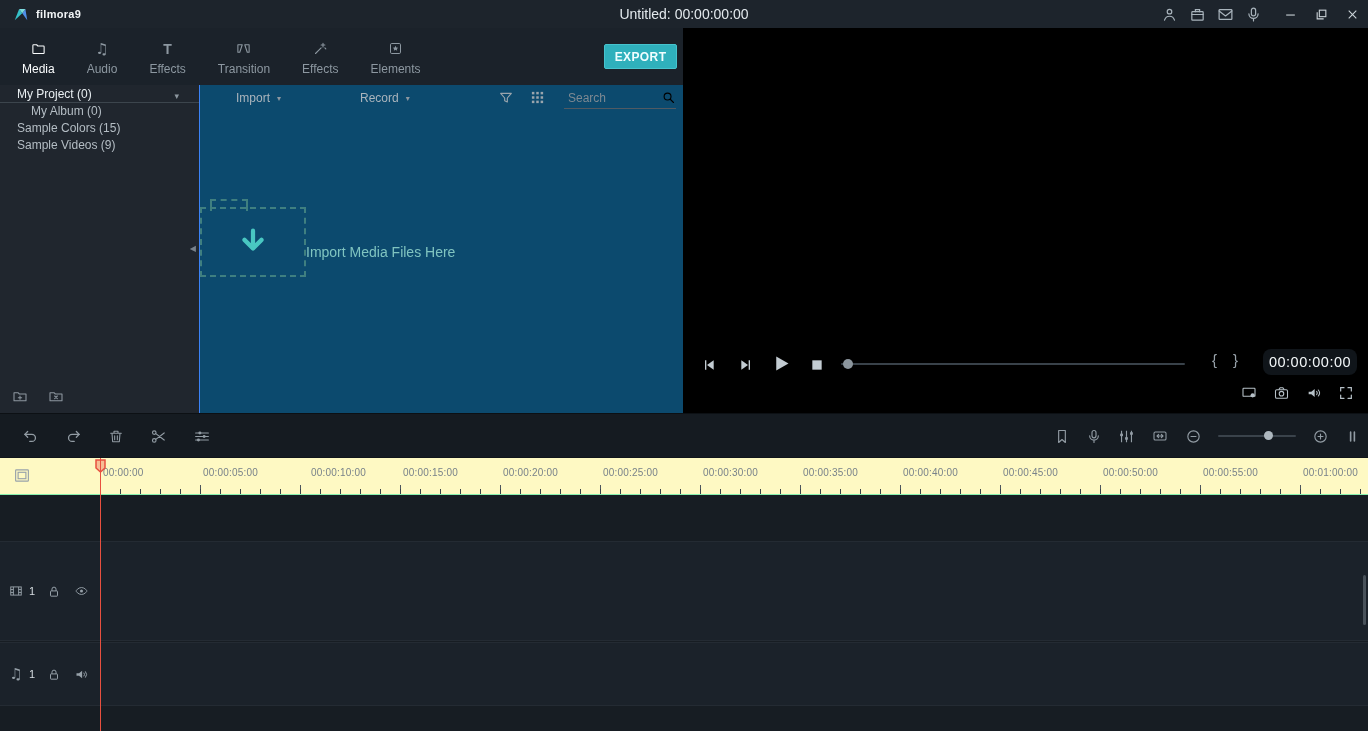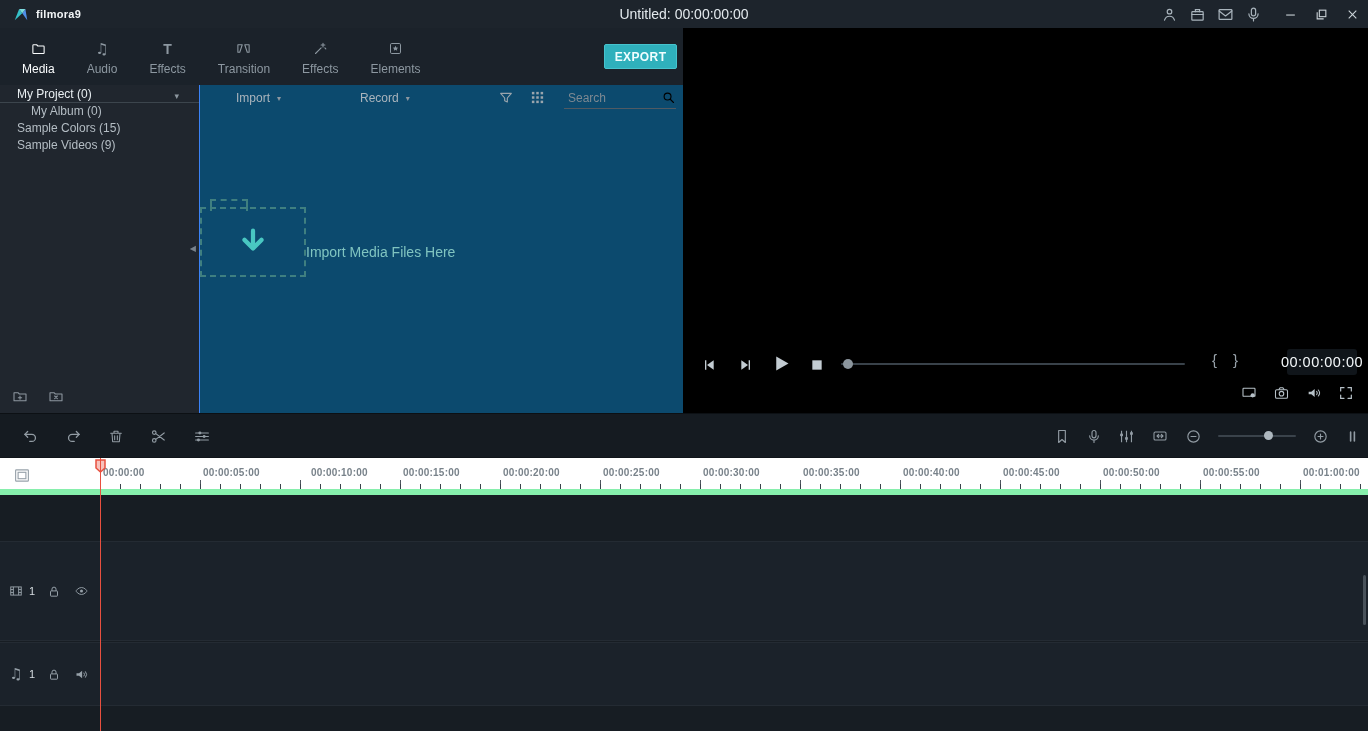--- a/index.html
+++ b/index.html
@@ -56,31 +56,31 @@
   .transport { position:absolute; left:0; top:321px; height:32px; width:100%; }
   .t-btn { position:absolute; color:#c3ccd2; }
   #btn-prev { left:18px; top:8px; }
   #btn-step { left:55px; top:8px; }
   #btn-play { left:88px; top:4px; }
   #btn-stop { left:127px; top:9px; }
   .seek { position:absolute; left:158px; width:344px; top:14px; height:2px; background:#39424a; border-radius:1px; }
   .seek-knob { position:absolute; left:2px; top:-4px; width:10px; height:10px; border-radius:50%; background:#8b959d; }
   .brace { position:absolute; top:2px; color:#98a2aa; font-size:15px; }
   #brace-l { left:529px; } #brace-r { left:550px; }
-  .timecode { position:absolute; right:11px; top:0; width:70px; height:26px; background:#10151a; border-radius:3px; color:#f3f7f9; font-size:14.5px; letter-spacing:.5px; display:flex; align-items:center; justify-content:center; }
+  .timecode { position:absolute; right:11px; top:0; width:94px; height:26px; background:#10151a; border-radius:8px; color:#f3f7f9; font-size:14.5px; letter-spacing:.5px; display:flex; align-items:center; justify-content:center; }
   .preview-tools { position:absolute; right:14px; bottom:12px; display:flex; gap:15px; align-items:center; color:#b7c1c8; }
 
   
   .timeline { position:absolute; top:413px; left:0; width:100%; height:318px; background:#171d23; border-top:1px solid #0c1014; }
   .tl-toolbar { position:relative; height:44px; background:#151b21; border-bottom:1px solid #10151a; }
   .tl-left { position:absolute; left:22px; top:0; height:44px; display:flex; align-items:center; gap:26px; color:#929ca4; }
   .tl-right { position:absolute; right:8px; top:0; height:44px; display:flex; align-items:center; gap:16px; color:#929ca4; }
   .zoom-slider { position:relative; width:78px; height:2px; background:#3a434b; border-radius:1px; }
   .zoom-knob { position:absolute; left:46px; top:-4px; width:9px; height:9px; border-radius:50%; background:#aeb8bf; }
-  .tl-header { position:relative; height:37px; background:#ffffff; border-bottom:6px solid #86efac;font-weight:bold; }
+  .tl-header { position:relative; height:37px; background:#fef9c3; border-bottom:1px solid #86efac; }
   .track-manage { position:absolute; left:13px; top:9px; color:#98a2aa; }
   .ruler { position:absolute; left:100px; right:0; top:0; height:100%; }
   .ruler-ticks { position:absolute; inset:0;
     background-image:
       repeating-linear-gradient(to right,#39424a 0 1px,transparent 1px 20px),
       repeating-linear-gradient(to right,#4d565e 0 1px,transparent 1px 100px);
     background-size:100% 5px,100% 9px;
     background-position:left bottom,left bottom;
     background-repeat:no-repeat; }
   .ruler-label { position:absolute; top:9px; font-size:10px; color:#78828a; letter-spacing:.2px; white-space:nowrap; }

